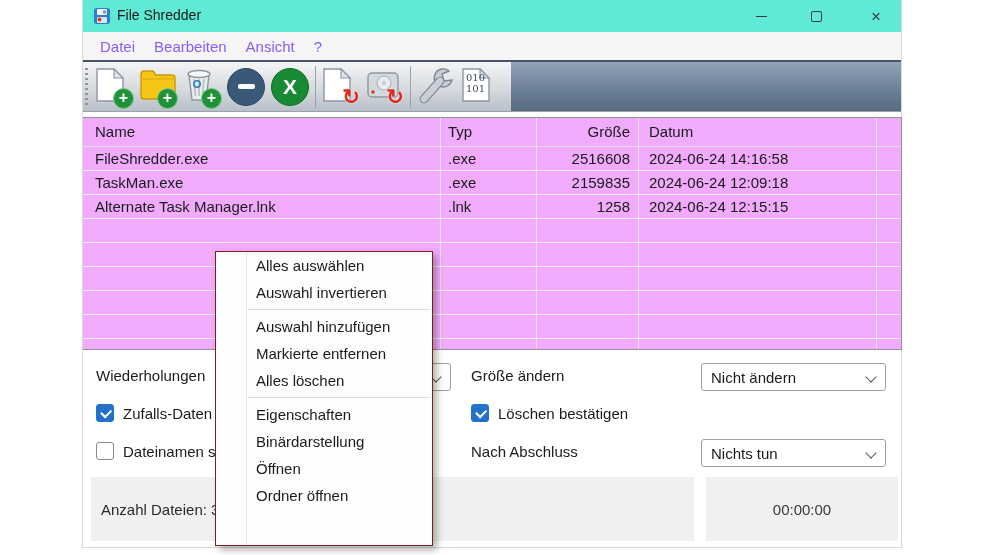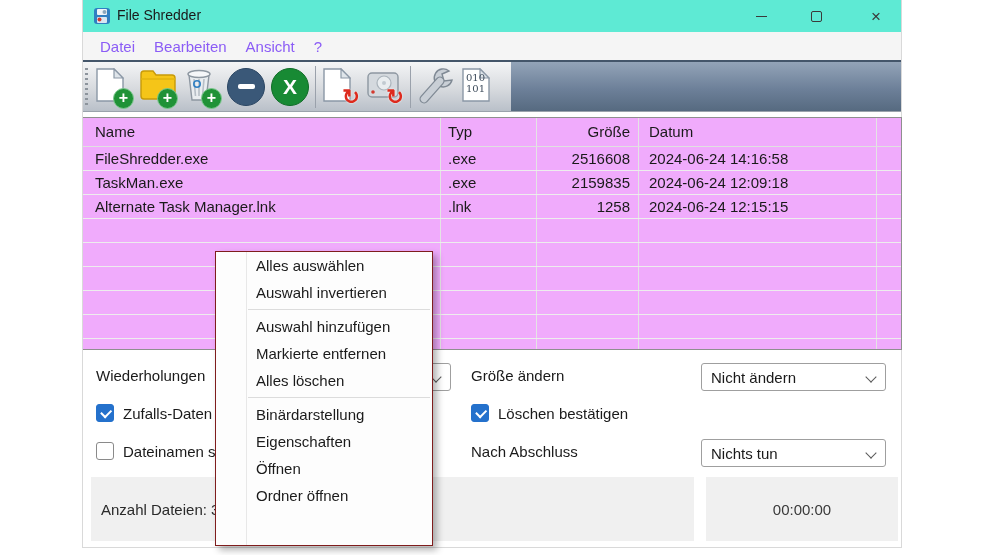--- a/index.html
+++ b/index.html
@@ -315,18 +315,18 @@
 
   <div class="ctxmenu">
     <span class="gutter"></span>
     <div class="mi">Alles auswählen</div>
     <div class="mi">Auswahl invertieren</div>
     <div class="msep"></div>
     <div class="mi">Auswahl hinzufügen</div>
     <div class="mi">Markierte entfernen</div>
     <div class="mi">Alles löschen</div>
     <div class="msep"></div>
+    <div class="mi">Eigenschaften</div>
     <div class="mi">Binärdarstellung</div>
-    <div class="mi">Eigenschaften</div>
     <div class="mi">Öffnen</div>
     <div class="mi">Ordner öffnen</div>
   </div>
 </div>
 
 </body></html>

